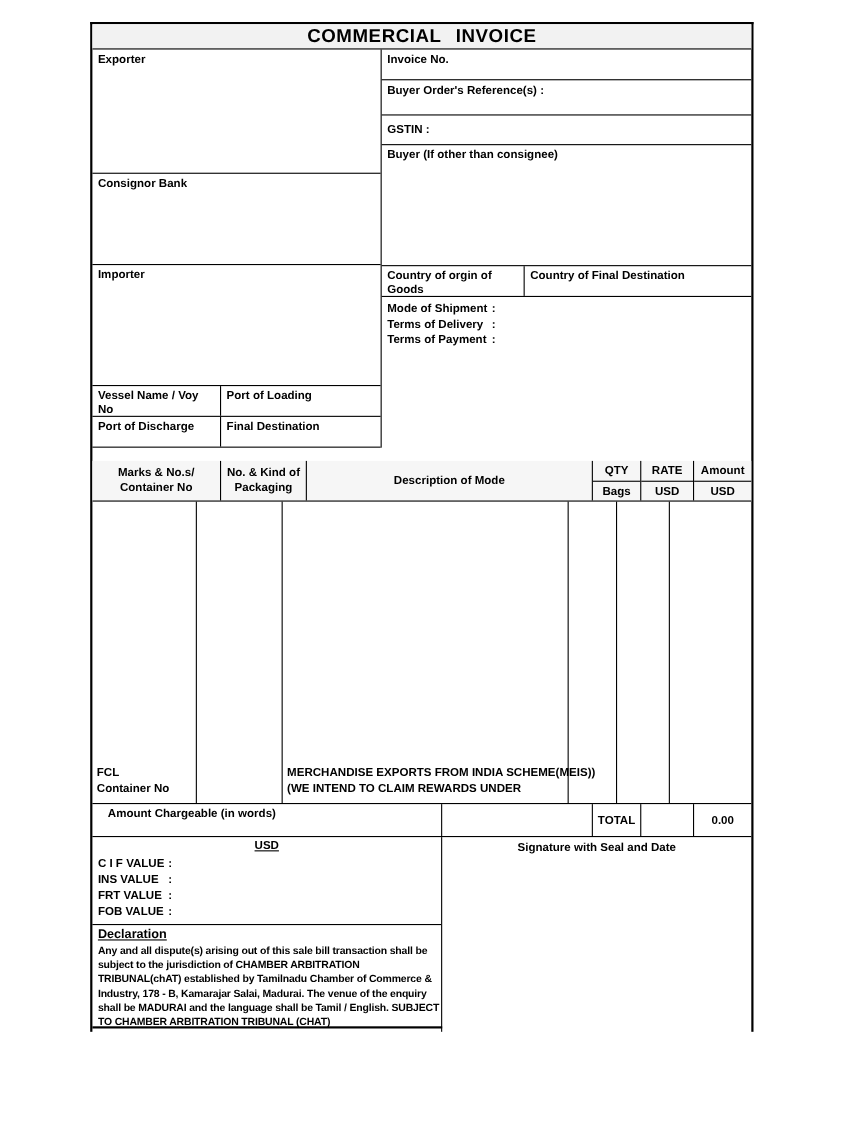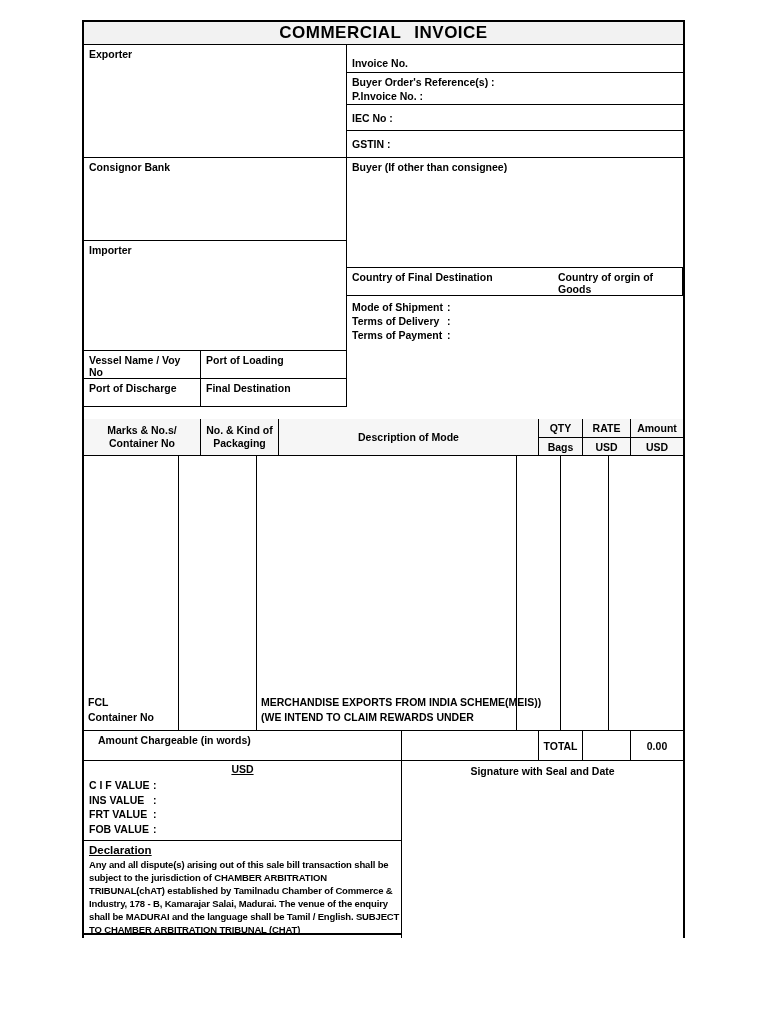--- a/index.html
+++ b/index.html
@@ -32,21 +32,21 @@
   .right-col { flex: 1; display: flex; flex-direction: column; }
 
   .cell { padding: 3px 5px; position: relative; }
   .exporter { height: 113px; }
   .consignor { height: 83px; }
   .importer { height: 110px; }
   .lrow { display: flex; height: 28px; }
   .lc1 { width: 117px; flex: 0 0 auto; }
   .lc2 { flex: 1; }
 
-  .invoice-no { height: 28px; display: flex; align-items: flex-end; }
+  .invoice-no { height: 28px; display: flex; align-items: flex-start; }
   .buyer-ref { height: 32px; line-height: 14px; padding-top: 2px; }
   .iec { height: 26px; display: flex; align-items: center; }
   .gstin { height: 27px; display: flex; align-items: center; padding-top: 3px; }
   .buyer-box { height: 110px; }
   .countries { display: flex; height: 28px; }
   .cc1 { width: 130px; flex: 0 0 auto; }
   .cc2 { flex: 1; }
   .terms { flex: 1; padding: 4px 5px; line-height: 14px; }
   .term-row { display: flex; }
   .term-label { display: inline-block; width: 95px; }
@@ -129,37 +129,33 @@
           </div>
         </div>
       </div>
 
       <div class="right-col">
         <div class="cell invoice-no bb">
           <span>Invoice No.</span>
         </div>
         <div class="cell buyer-ref bb">
           <div>Buyer Order's Reference(s) :</div>
-          <div>P.Invoice No.  :</div>
-        </div>
-        <div class="cell iec bb">
-          <span>IEC No :</span>
         </div>
         <div class="cell gstin bb">
           <span>GSTIN :</span>
         </div>
         <div class="cell buyer-box bb">
           <span>Buyer (If other than consignee)</span>
         </div>
         <div class="countries bb">
+          <div class="cell cc1 br">
+            <span>Country of orgin of Goods</span>
+          </div>
           <div class="cell cc2">
             <span>Country of Final Destination</span>
-          </div>
-          <div class="cell cc1 br">
-            <span>Country of orgin of Goods</span>
           </div>
         </div>
         <div class="terms">
           <div class="term-row">
             <span class="term-label">Mode of Shipment</span>
             <span>:</span>
           </div>
           <div class="term-row">
             <span class="term-label">Terms of Delivery</span>
             <span>:</span>

